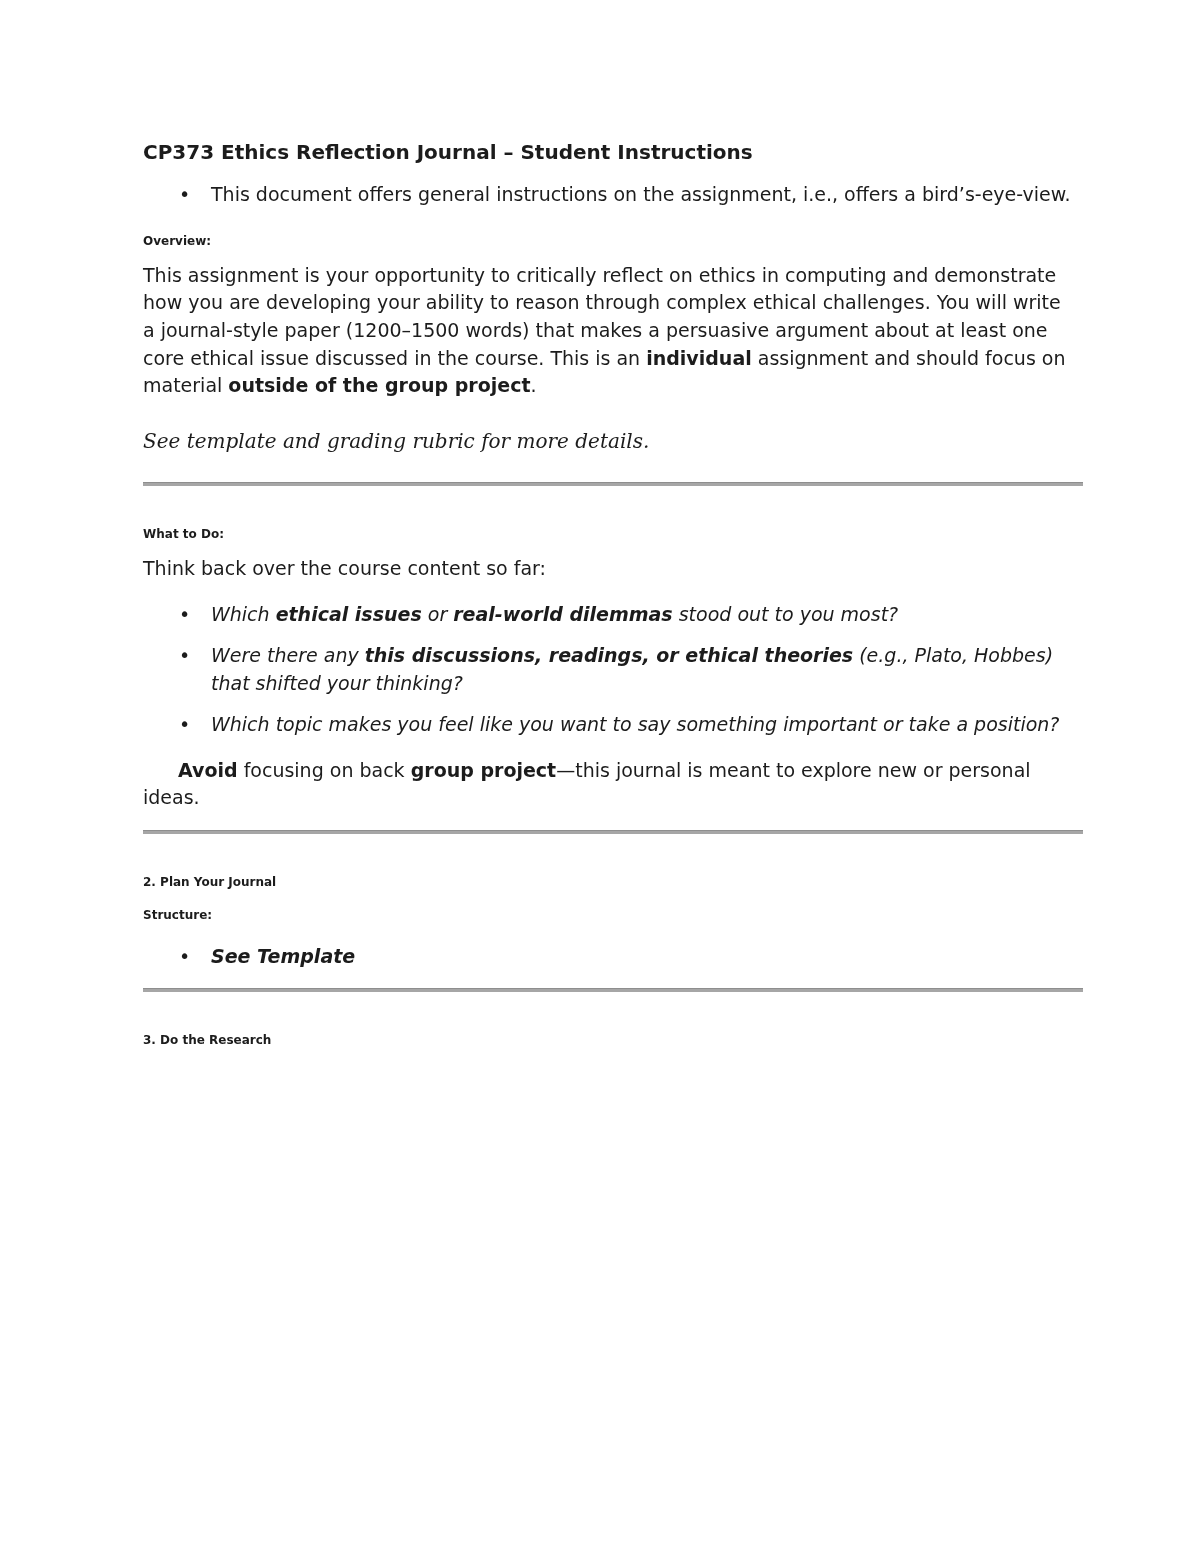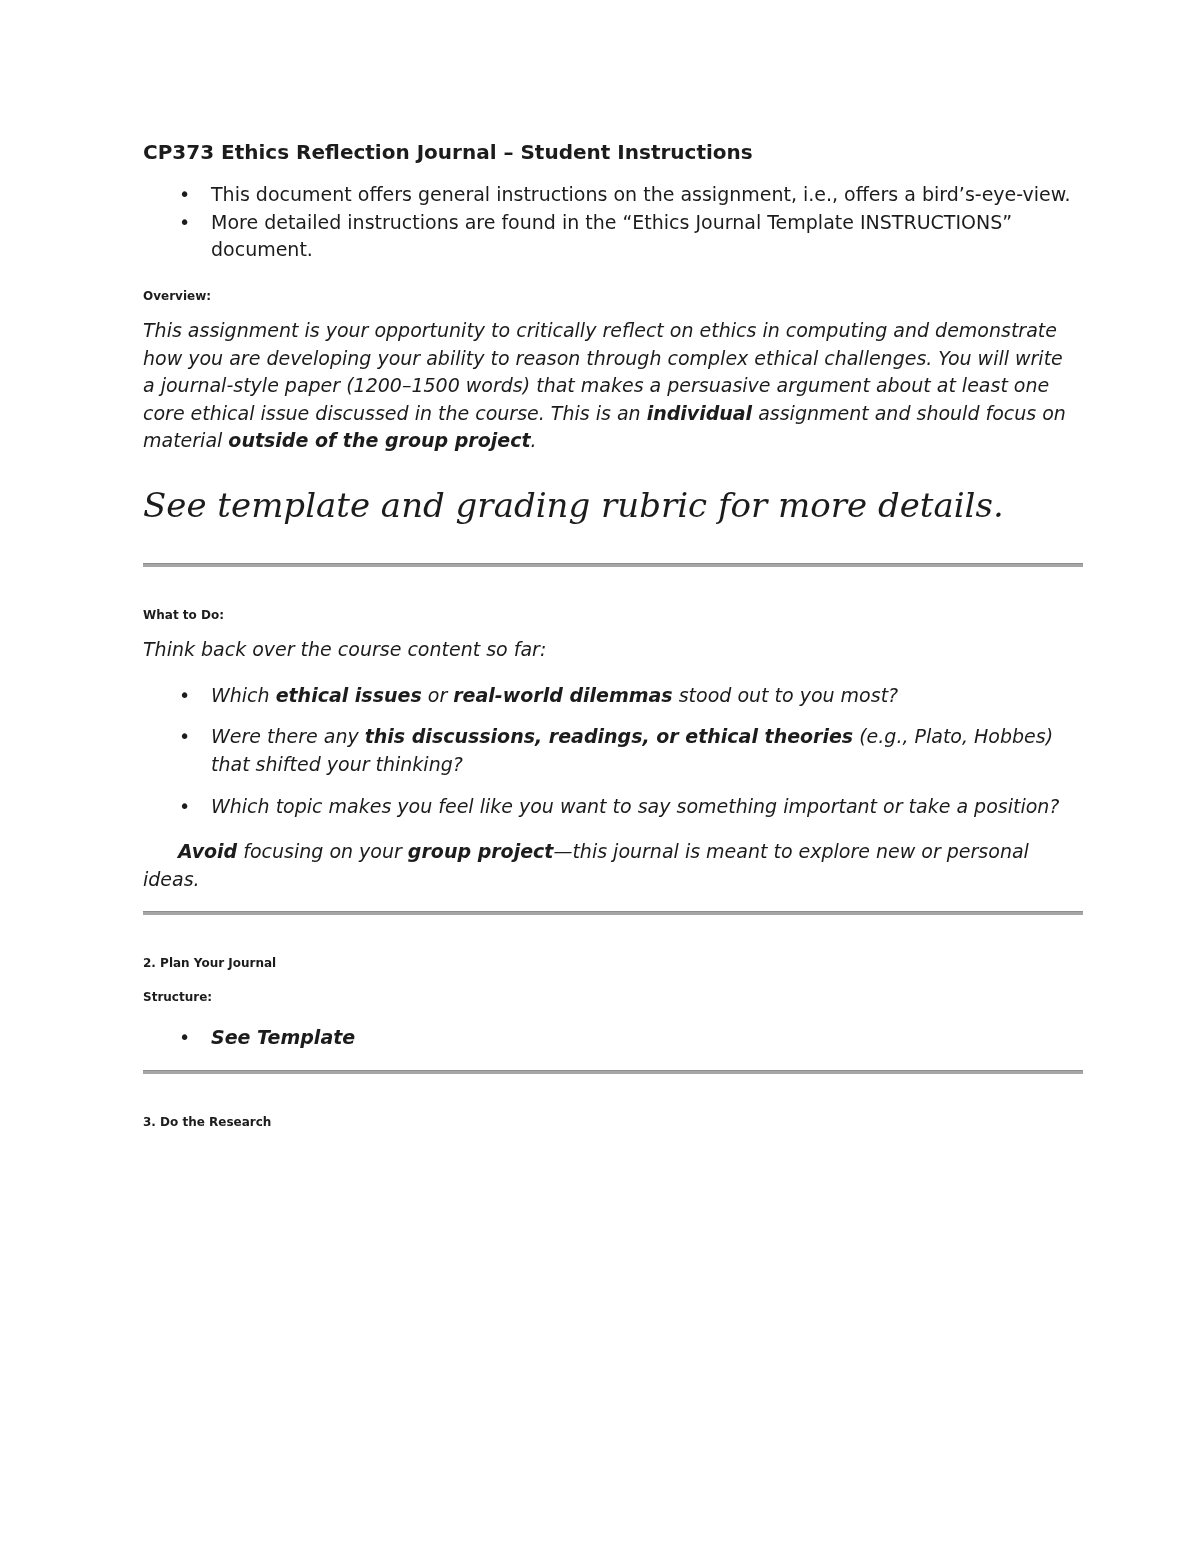--- a/index.html
+++ b/index.html
@@ -17,29 +17,29 @@
     padding: 138px 117px 0 143px;
     background: var(--bg-color, #ffffff);
   }
   p, ul { font-size: 19px; line-height: 1.45; }
   .b { font-weight: bold; }
 
   .title { font-size: 20px; font-weight: bold; margin: 0 0 14px 0; }
 
   .heading { font-size: 12px; margin: 16px 0 12px 0; }
 
-  .para { margin: 0 16px 14px 0; font-style: italic; }
+  .para { margin: 0 16px 14px 0; }
   .para.indent { text-indent: 35px; }
 
   .quote {
     font-family: "DejaVu Serif", "Liberation Serif", serif;
     font-style: italic;
-    font-size: 34px;
+    font-size: 20px;
     line-height: 1.3;
-    margin: 28px 0 36px 0;
+    margin: 28px 0 28px 0;
   }
 
   .divider {
     height: 4px;
     background: var(--divider-color, #a6a6a6);
     border-top: 1px solid #8e8e8e;
     margin: 18px 0 40px 0;
   }
 
   ul.bullets { list-style: none; margin: 0 0 24px 0; }
@@ -54,34 +54,33 @@
   ul.bullets.spaced li + li { margin-top: 14px; }
 </style>
 </head>
 <body style="--bg-color: #ffffff; --text-color: #1c1c1c; --divider-color: #a6a6a6;">
 
 <div class="page">
   <div>
       <p class="title"><span class="b">CP373 Ethics Reflection Journal – Student Instructions</span></p>
       <ul class="bullets">
         <li><span>This document offers general instructions on the assignment, i.e., offers a bird’s-eye-view.</span></li>
-        <li><span>More detailed instructions are found in the “Ethics Journal Template INSTRUCTIONS” document.</span></li>
       </ul>
       <p class="heading"><span class="b">Overview:</span></p>
       <p class="para"><span>This assignment is your opportunity to critically reflect on ethics in computing and demonstrate how you are developing your ability to reason through complex ethical challenges. You will write a journal-style paper (1200–1500 words) that makes a persuasive argument about at least one core ethical issue discussed in the course. This is an </span><span class="b">individual</span><span> assignment and should focus on material </span><span class="b">outside of the group project</span><span>.</span></p>
       <p class="quote"><span>See template and grading rubric for more details.</span></p>
       <div class="divider"></div>
       <p class="heading"><span class="b">What to Do:</span></p>
       <p class="para"><span>Think back over the course content so far:</span></p>
       <ul class="bullets spaced">
         <li><span>Which </span><span class="b">ethical issues</span><span> or </span><span class="b">real-world dilemmas</span><span> stood out to you most?</span></li>
         <li><span>Were there any </span><span class="b">this discussions, readings, or ethical theories</span><span> (e.g., Plato, Hobbes) that shifted your thinking?</span></li>
         <li><span>Which topic makes you feel like you want to say something important or take a position?</span></li>
       </ul>
-      <p class="para indent"><span class="b">Avoid</span><span> focusing on your </span><span class="b">group project</span><span>—this journal is meant to explore new or personal ideas.</span></p>
+      <p class="para indent"><span class="b">Avoid</span><span> focusing on back </span><span class="b">group project</span><span>—this journal is meant to explore new or personal ideas.</span></p>
       <div class="divider"></div>
       <p class="heading"><span class="b">2. Plan Your Journal</span></p>
       <p class="heading"><span class="b">Structure:</span></p>
       <ul class="bullets spaced">
         <li><span class="b">See Template</span></li>
       </ul>
       <div class="divider"></div>
       <p class="heading"><span class="b">3. Do the Research</span></p>
     </div>
 </div>

